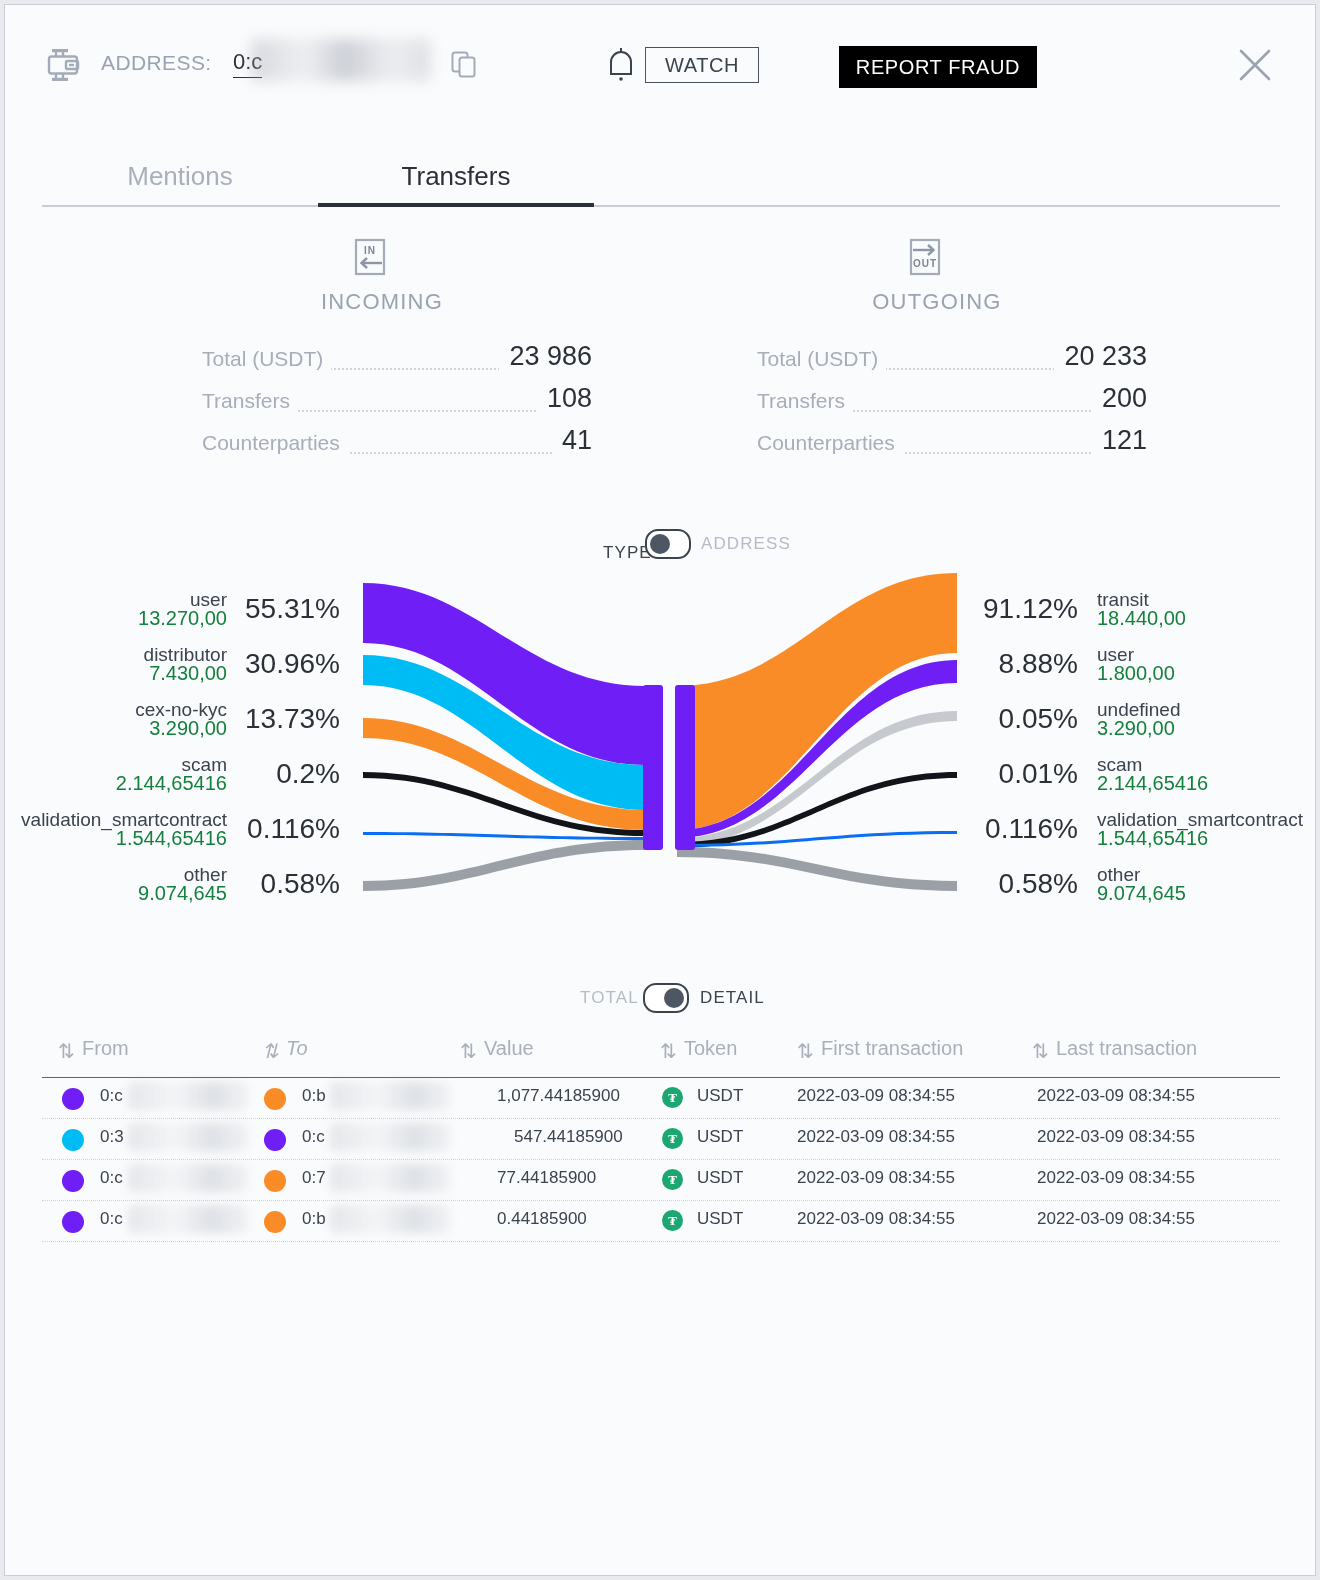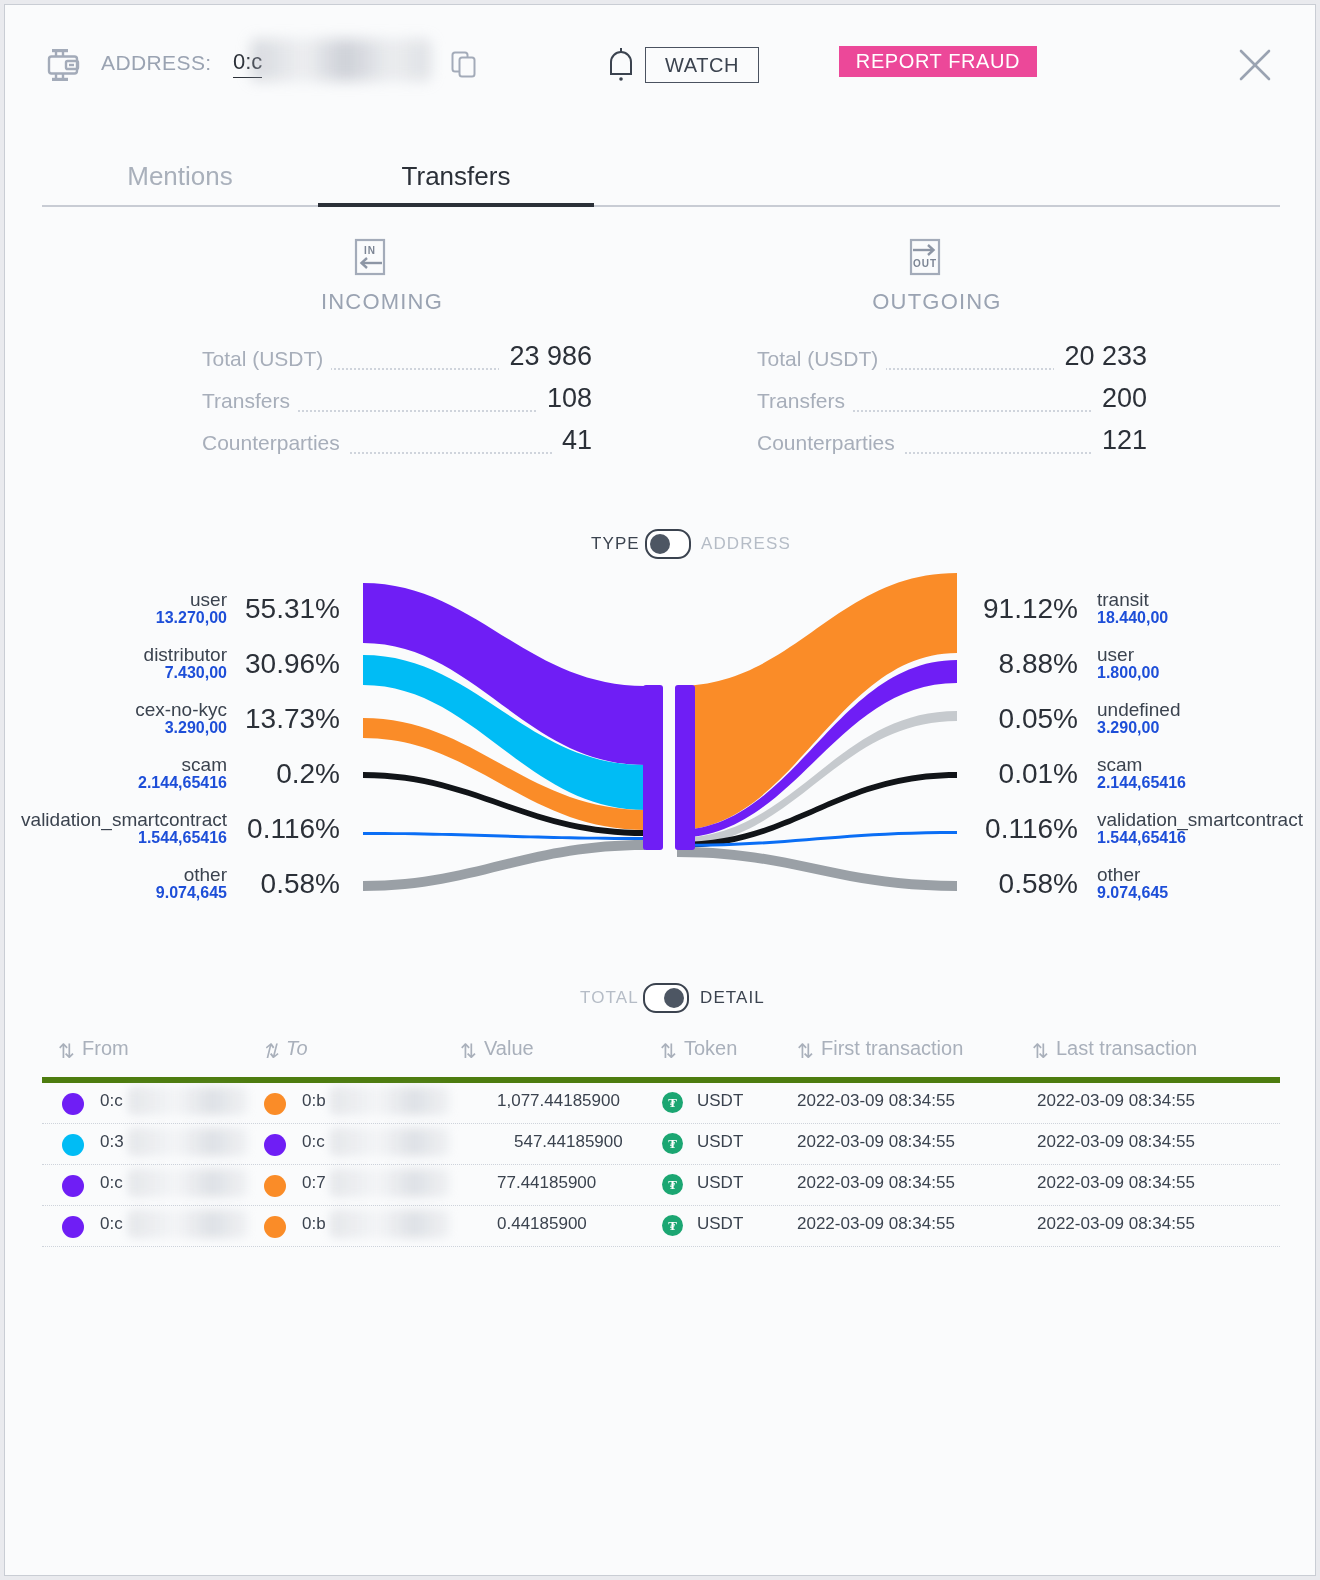--- a/index.html
+++ b/index.html
@@ -40,22 +40,22 @@
   }
   .copy-icon{position:absolute;left:446px;top:46px;width:26px;height:28px;}
   .bell-icon{position:absolute;left:600px;top:40px;width:32px;height:40px;}
   .watch-btn{
     position:absolute;left:640px;top:42px;width:114px;height:36px;
     border:1px solid #4a5260;background:transparent;
     font-size:20px;color:#3b434f;font-family:"Liberation Sans",sans-serif;
     letter-spacing:.6px;cursor:pointer;
   }
   .fraud-btn{
-    position:absolute;left:834px;top:41px;width:198px;height:31px;
-    background:#ec4899;border:none;color:#fff;
+    position:absolute;left:834px;top:41px;width:198px;height:42px;
+    background:#000000;border:none;color:#fff;
     font-size:20px;letter-spacing:.6px;
     font-family:"Liberation Sans",sans-serif;cursor:pointer;
   }
   .close-icon{position:absolute;left:1228px;top:38px;width:44px;height:44px;cursor:pointer;}
 
   
   .tabs{position:absolute;left:37px;top:148px;width:1238px;height:54px;}
   .tab{
     position:absolute;top:0;height:52px;
     font-size:26px;color:#a9b0bb;cursor:pointer;
@@ -98,30 +98,30 @@
   }
   .tgl .knob{position:absolute;top:3px;width:20px;height:20px;border-radius:50%;background:#4d5663;}
   .tgl.left .knob{left:3px;}
   .tgl.right .knob{right:3px;}
 
   
   .sankey{position:absolute;left:0;top:555px;width:1312px;height:360px;}
   .sankey svg{position:absolute;left:0;top:0;}
   .nodelbl{position:absolute;}
   .nodelbl .nm{font-size:19px;color:#3b434f;line-height:19px;white-space:nowrap;}
-  .nodelbl .am{font-size:16px;color:#1d4ed8;line-height:18px;white-space:nowrap;font-weight:bold;}
+  .nodelbl .am{font-size:20px;color:#15803d;line-height:18px;white-space:nowrap;}
   .nodepct{position:absolute;font-size:28px;color:#2b3038;white-space:nowrap;}
   .side-l .nm,.side-l .am{text-align:right;}
   .side-l .nodepct{text-align:right;}
   .side-r .nm,.side-r .am{text-align:left;}
   .side-r .nodepct{text-align:right;}
 
   
   .table{position:absolute;left:37px;top:1028px;width:1238px;}
-  .thead{position:relative;height:44px;border-bottom:6px solid #4d7c0f;}
+  .thead{position:relative;height:44px;border-bottom:1px solid #4d7c0f;}
   .th{position:absolute;top:4px;font-size:20px;color:#a9b0bb;white-space:nowrap;cursor:pointer;}
   .th .sortico{display:inline-block;width:24px;vertical-align:-3px;}
   .trow{position:relative;height:40px;border-bottom:1px dotted #ced3db;}
   .cell{position:absolute;top:8px;font-size:17px;color:#3b434f;white-space:nowrap;}
   .dot{position:absolute;top:10px;width:22px;height:22px;border-radius:50%;}
   .blur-addr{
     position:absolute;top:4px;height:28px;width:120px;
     background:linear-gradient(90deg,rgba(178,183,193,.30),rgba(178,183,193,.08) 40%,
                rgba(170,176,188,.35) 70%,rgba(178,183,193,.12));
     filter:blur(5px);border-radius:5px;
@@ -253,21 +253,21 @@
       <span class="v">200</span>
     </div>
     <div class="sum-row" style="top:188px;">
       <span class="dots"></span>
       <span class="k">Counterparties</span>
       <span class="v">121</span>
     </div>
   </div>
 
   <div class="tgl-wrap" style="left:586px;top:524px;width:180px;">
-    <span class="tgl-lbl on" style="left:0;">TYPE</span>
+    <span class="tgl-lbl on" style="left:12px;margin-top:9px;">TYPE</span>
     <span class="tgl left" style="left:54px;">
       <span class="knob"></span>
     </span>
     <span class="tgl-lbl off" style="left:110px;">ADDRESS</span>
   </div>
 
   <div class="sankey">
     <svg width="1312" height="360" viewBox="0 0 1312 360">
 
       <path d="M358,23 C470,23 520,126 640,126 L640,205 C520,205 470,83 358,83 Z" fill="#6f1ef5"></path>

